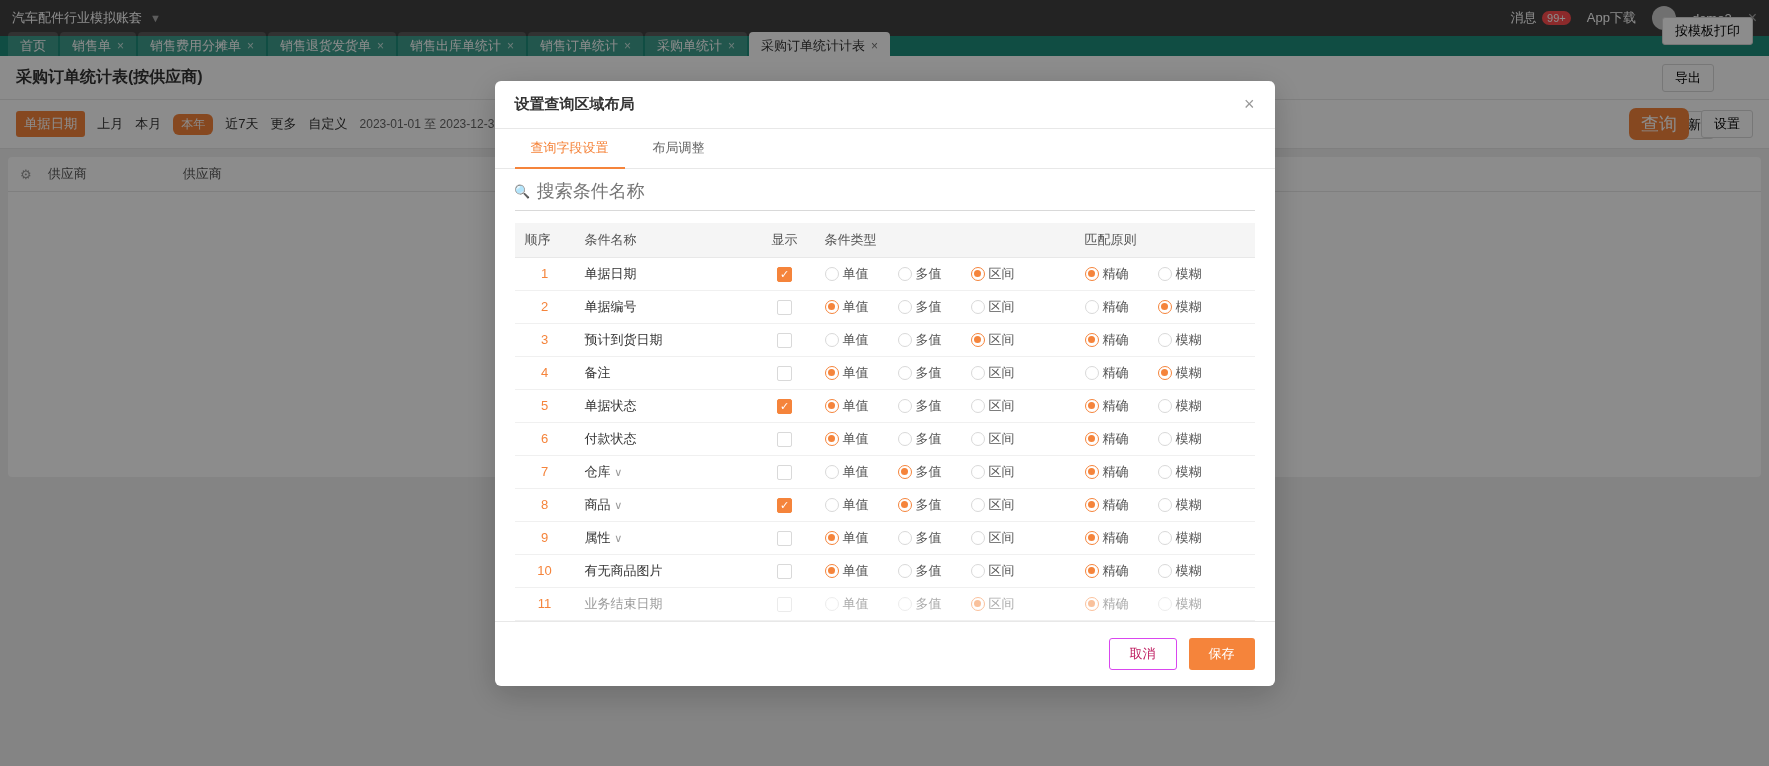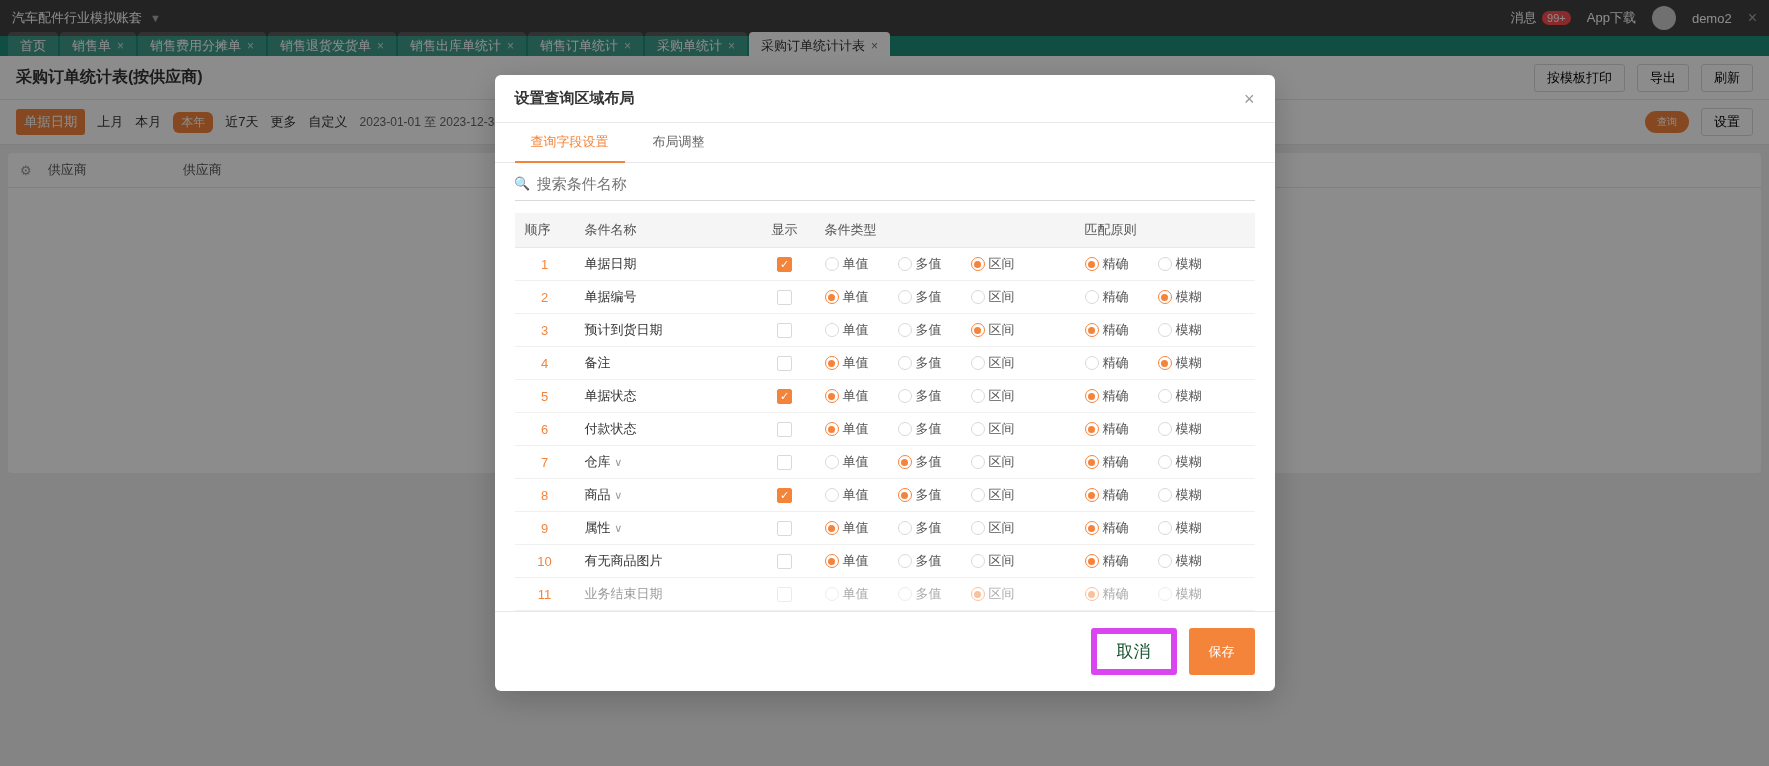--- a/index.html
+++ b/index.html
@@ -49,23 +49,23 @@
     .page-header {
       height: 44px;
       background: #fff;
       display: flex;
       align-items: center;
       justify-content: space-between;
       padding: 0 16px;
       border-bottom: 1px solid #e8e8e8;
     }
     .page-title { font-size: 16px; font-weight: bold; color: #333; }
-    .page-actions { display: flex; align-items: flex-start; gap: 12px; }
+    .page-actions { display: flex; align-items: flex-start; gap: 19px; flex-direction: column; }
     .btn-outline { border: 1px solid #d9d9d9; background: #fff; padding: 4px 12px; border-radius: 3px; cursor: pointer; font-size: 13px; }
-    .btn-primary { background: #f5843b; color: #fff; border: none; padding: 4px 12px; border-radius: 13px; cursor: pointer; font-size: 10px; }
+    .btn-primary { background: #f5843b; color: #fff; border: none; padding: 4px 12px; border-radius: 7px; cursor: pointer; font-size: 18px; }
 
     
     .filter-bar {
       background: #fff;
       padding: 8px 16px;
       display: flex;
       align-items: center;
       gap: 12px;
       border-bottom: 1px solid #e8e8e8;
     }
@@ -140,21 +140,21 @@
     
     .search-box {
       display: flex;
       align-items: center;
       margin: 12px 20px;
       border-bottom: 1px solid #d9d9d9;
       padding-bottom: 8px;
     }
     .search-icon { color: #aaa; margin-right: 6px; }
     .search-input {
-      border: none; outline: none; font-size: 15px; color: #666; background: transparent; width: 200px;
+      border: none; outline: none; font-size: 18px; color: #666; background: transparent; width: 200px;
     }
 
     
     .modal-table { flex: 1; overflow-y: auto; padding: 0 20px; }
     .modal-table table { width: 100%; border-collapse: collapse; }
     .modal-table thead th {
       background: #f5f5f5;
       padding: 8px 10px;
       font-size: 13px;
       color: #555;
@@ -185,21 +185,21 @@
     }
 
     
     .modal-footer {
       display: flex;
       justify-content: flex-end;
       gap: 12px;
       padding: 16px 20px;
       border-top: 1px solid #e8e8e8;
     }
-    .btn-cancel { border: 6px solid #d946ef; background: #fff; padding: 6px 20px; border-radius: 3px; cursor: pointer; font-size: 17px; color: #14532d; }
+    .btn-cancel { border: 1px solid #d946ef; background: #fff; padding: 6px 20px; border-radius: 3px; cursor: pointer; font-size: 13px; color: #be185d; }
     .btn-save { background: #f5843b; color: #fff; border: none; padding: 6px 20px; border-radius: 3px; cursor: pointer; font-size: 13px; }
 
     
     .modal-table::-webkit-scrollbar { width: 6px; }
     .modal-table::-webkit-scrollbar-track { background: #f5f5f5; }
     .modal-table::-webkit-scrollbar-thumb { background: #ccc; border-radius: 3px; }
   </style>
 </head>
 <body>
 

